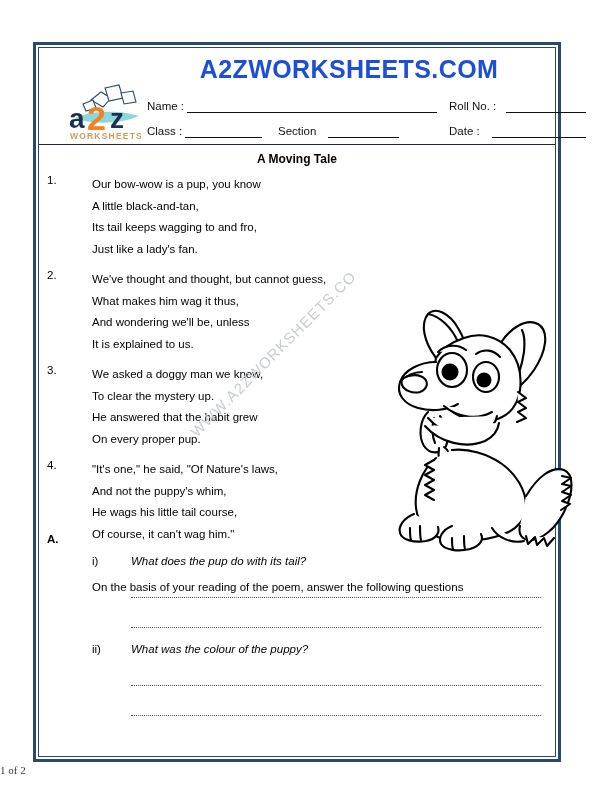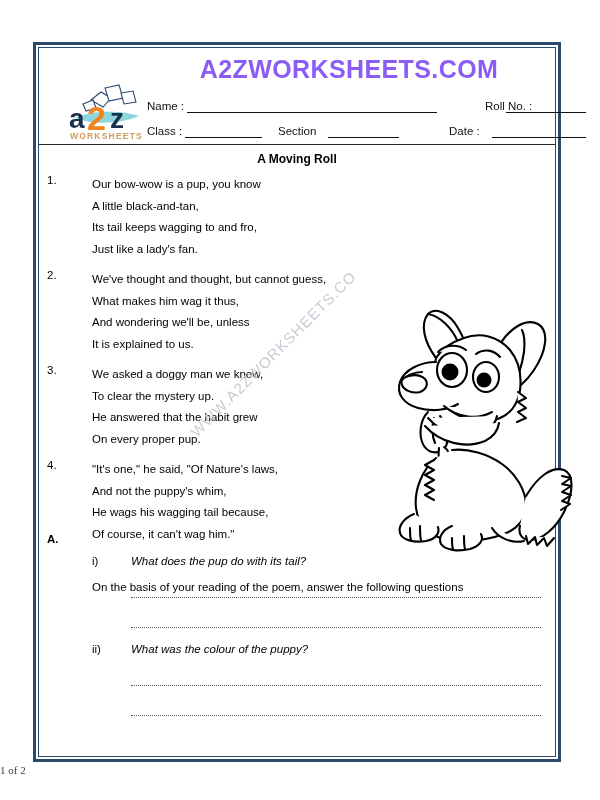--- a/index.html
+++ b/index.html
@@ -56,21 +56,21 @@
 
   #brand-title {
     position: absolute;
     left: 110px;
     top: 7px;
     width: 400px;
     text-align: center;
     font-size: 25px;
     font-weight: bold;
     letter-spacing: 0.4px;
-    color: #8b5cf6;
+    color: #1d4ed8;
     font-family: "Liberation Sans", sans-serif;
   }
 
   
   #logo-box {
     position: absolute;
     left: 22px;
     top: 32px;
     width: 90px;
     height: 62px;
@@ -256,35 +256,35 @@
             <text x="26" y="50" font-family="'Liberation Sans', sans-serif" font-size="34" font-weight="bold" fill="#f58220">2</text>
             <text x="49" y="48" font-family="'Liberation Sans', sans-serif" font-size="28" font-weight="bold" fill="#1b2f4e">z</text>
 
             <text x="9" y="59" font-family="'Liberation Sans', sans-serif" font-size="8.5" font-weight="bold" letter-spacing="1.2" fill="#c07a2a" opacity="0.75">WORKSHEETS</text>
           </svg>
         </div>
 
         <div class="field-row" id="row-name">
           <span class="fld" style="left:0; top:3px;">Name :</span>
           <span class="uline" style="position:absolute; left:40px; top:3px; width:250px;"></span>
-          <span class="fld" style="left:302px; top:3px;margin-left:36px;">Roll No. :</span>
+          <span class="fld" style="left:302px; top:3px;">Roll No. :</span>
           <span class="uline" style="position:absolute; left:359px; top:3px; width:80px;"></span>
         </div>
 
         <div class="field-row" id="row-class">
           <span class="fld" style="left:0; top:3px;text-align:right;">Class :</span>
           <span class="uline" style="position:absolute; left:38px; top:3px; width:77px;"></span>
           <span class="fld" style="left:131px; top:3px;">Section</span>
           <span class="uline" style="position:absolute; left:181px; top:3px; width:71px;"></span>
           <span class="fld" style="left:302px; top:3px;">Date :</span>
           <span class="uline" style="position:absolute; left:345px; top:3px; width:94px;"></span>
         </div>
       </div>
 
-      <div id="sheet-title">A Moving Roll</div>
+      <div id="sheet-title">A Moving Tale</div>
 
       <div id="poem">
 
         <div class="stanza">
           <div class="stanza-num">1.</div>
           <div class="stanza-lines">
             <div class="poem-line">Our bow-wow is a pup, you know</div>
             <div class="poem-line">A little black-and-tan,</div>
             <div class="poem-line">Its tail keeps wagging to and fro,</div>
             <div class="poem-line">Just like a lady's fan.</div>
@@ -309,21 +309,21 @@
             <div class="poem-line">He answered that the habit grew</div>
             <div class="poem-line">On every proper pup.</div>
           </div>
         </div>
 
         <div class="stanza">
           <div class="stanza-num">4.</div>
           <div class="stanza-lines">
             <div class="poem-line">"It's one," he said, "Of Nature's laws,</div>
             <div class="poem-line">And not the puppy's whim,</div>
-            <div class="poem-line">He wags his wagging tail because,</div>
+            <div class="poem-line">He wags his little tail course,</div>
             <div class="poem-line">Of course, it can't wag him."</div>
           </div>
         </div>
       </div>
 
       <div id="illustration">
         <svg width="190" height="255" viewBox="0 0 190 255" xmlns="http://www.w3.org/2000/svg">
           <g fill="#ffffff" stroke="#000000" stroke-width="2.1" stroke-linecap="round" stroke-linejoin="round">
 
             <path d="M44 58 C32 42 28 24 36 14 C44 6 58 14 66 28 C72 38 74 46 74 50"></path>

